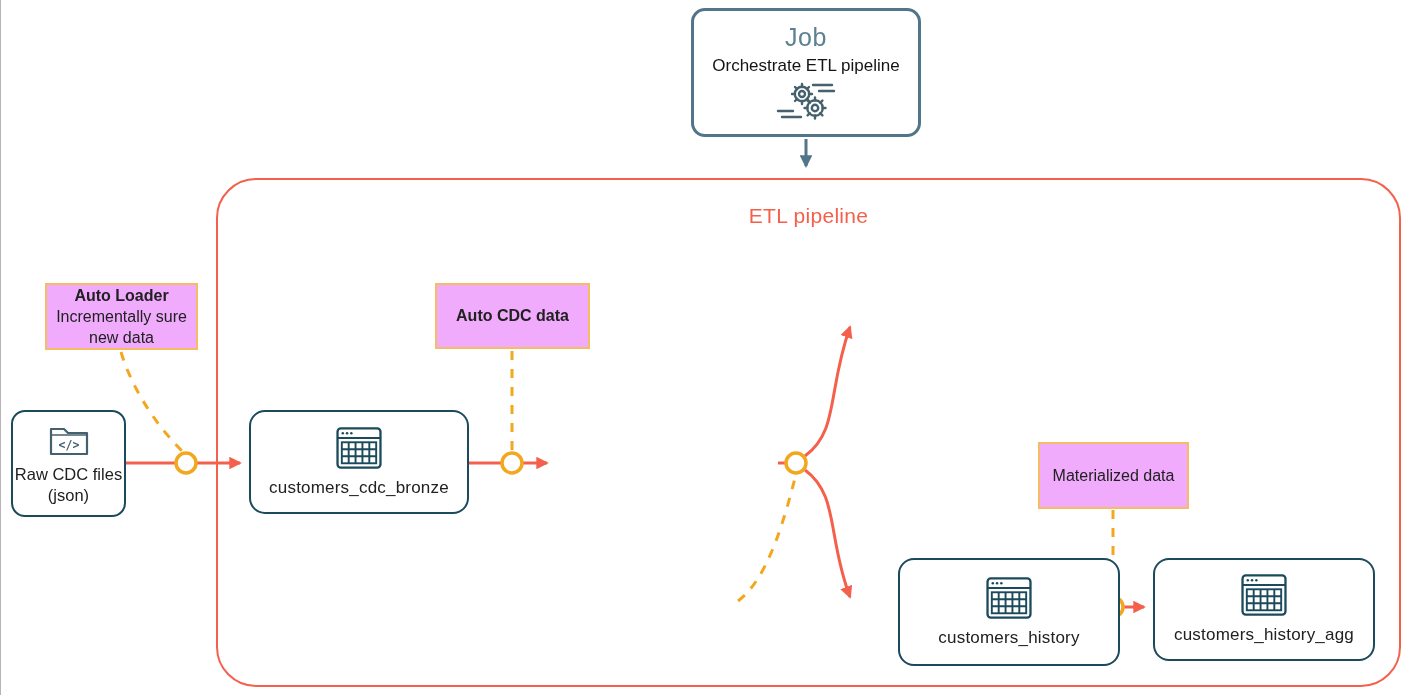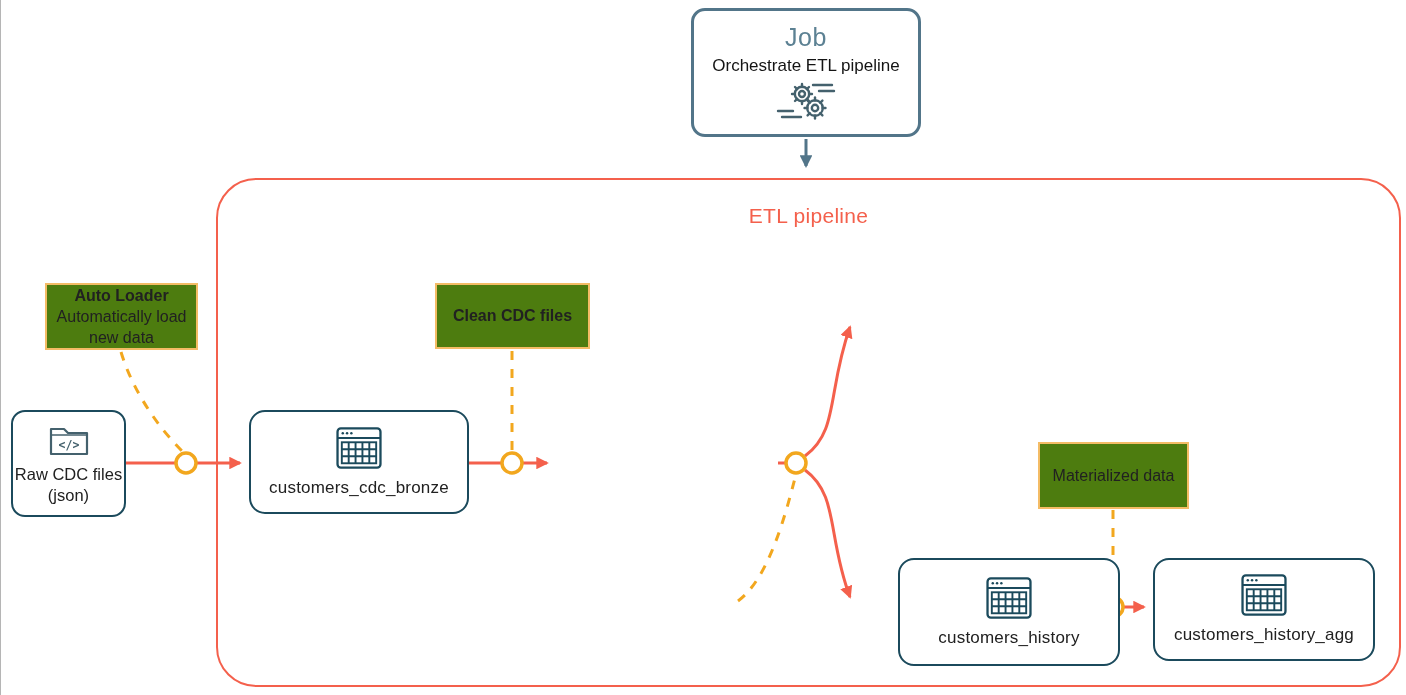--- a/index.html
+++ b/index.html
@@ -35,21 +35,21 @@
   }
 
   #source-box{
     position:absolute;left:10px;top:410px;width:115px;height:107px;box-sizing:border-box;
     background:#fff;border:2.5px solid #1B4A5C;border-radius:14px;
     display:flex;flex-direction:column;align-items:center;justify-content:center;gap:6px;
   }
   #source-box .label{font-size:16.5px;text-align:center;line-height:1.25;color:#212121;}
 
   .annotation{
-    position:absolute;background:#4d7c0f;border:2px solid #F4BC66;box-sizing:border-box;
+    position:absolute;background:#f0abfc;border:2px solid #F4BC66;box-sizing:border-box;
     display:flex;flex-direction:column;align-items:center;justify-content:center;
     font-size:16px;line-height:1.33;text-align:center;padding:4px 6px;color:#212121;
   }
   .annotation .ann-title{font-weight:700;}
   #ann-auto-loader{left:44px;top:283px;width:153px;height:67px;}
   #ann-clean-cdc{left:434px;top:283px;width:155px;height:66px;}
   #ann-auto-cdc{left:467px;top:574px;width:265px;height:67px;}
   #ann-materialized-view{left:1037px;top:442px;width:151px;height:67px;}
 
   #node-bronze{left:248px;top:410px;width:220px;height:104px;}
@@ -190,25 +190,25 @@
         <rect x="6" y="16" width="36" height="22"></rect>
         <path d="M13.2 16 v22 M20.4 16 v22 M27.6 16 v22 M34.8 16 v22"></path>
         <path d="M6 23.3 h36 M6 30.6 h36"></path>
       </g>
     </svg>
     <div class="label">customers_history_agg</div>
   </div>
 
   <div class="annotation" id="ann-auto-loader">
     <div class="ann-title">Auto Loader</div>
-    <div class="ann-body">Automatically load new data</div>
+    <div class="ann-body">Incrementally sure new data</div>
   </div>
 
   <div class="annotation" id="ann-clean-cdc">
-    <div class="ann-title">Clean CDC files</div>
+    <div class="ann-title">Auto CDC data</div>
   </div>
 
 
   <div class="annotation" id="ann-materialized-view">
     <div class="ann-body">Materialized data</div>
   </div>
 
 </div>
 
 </body></html>

